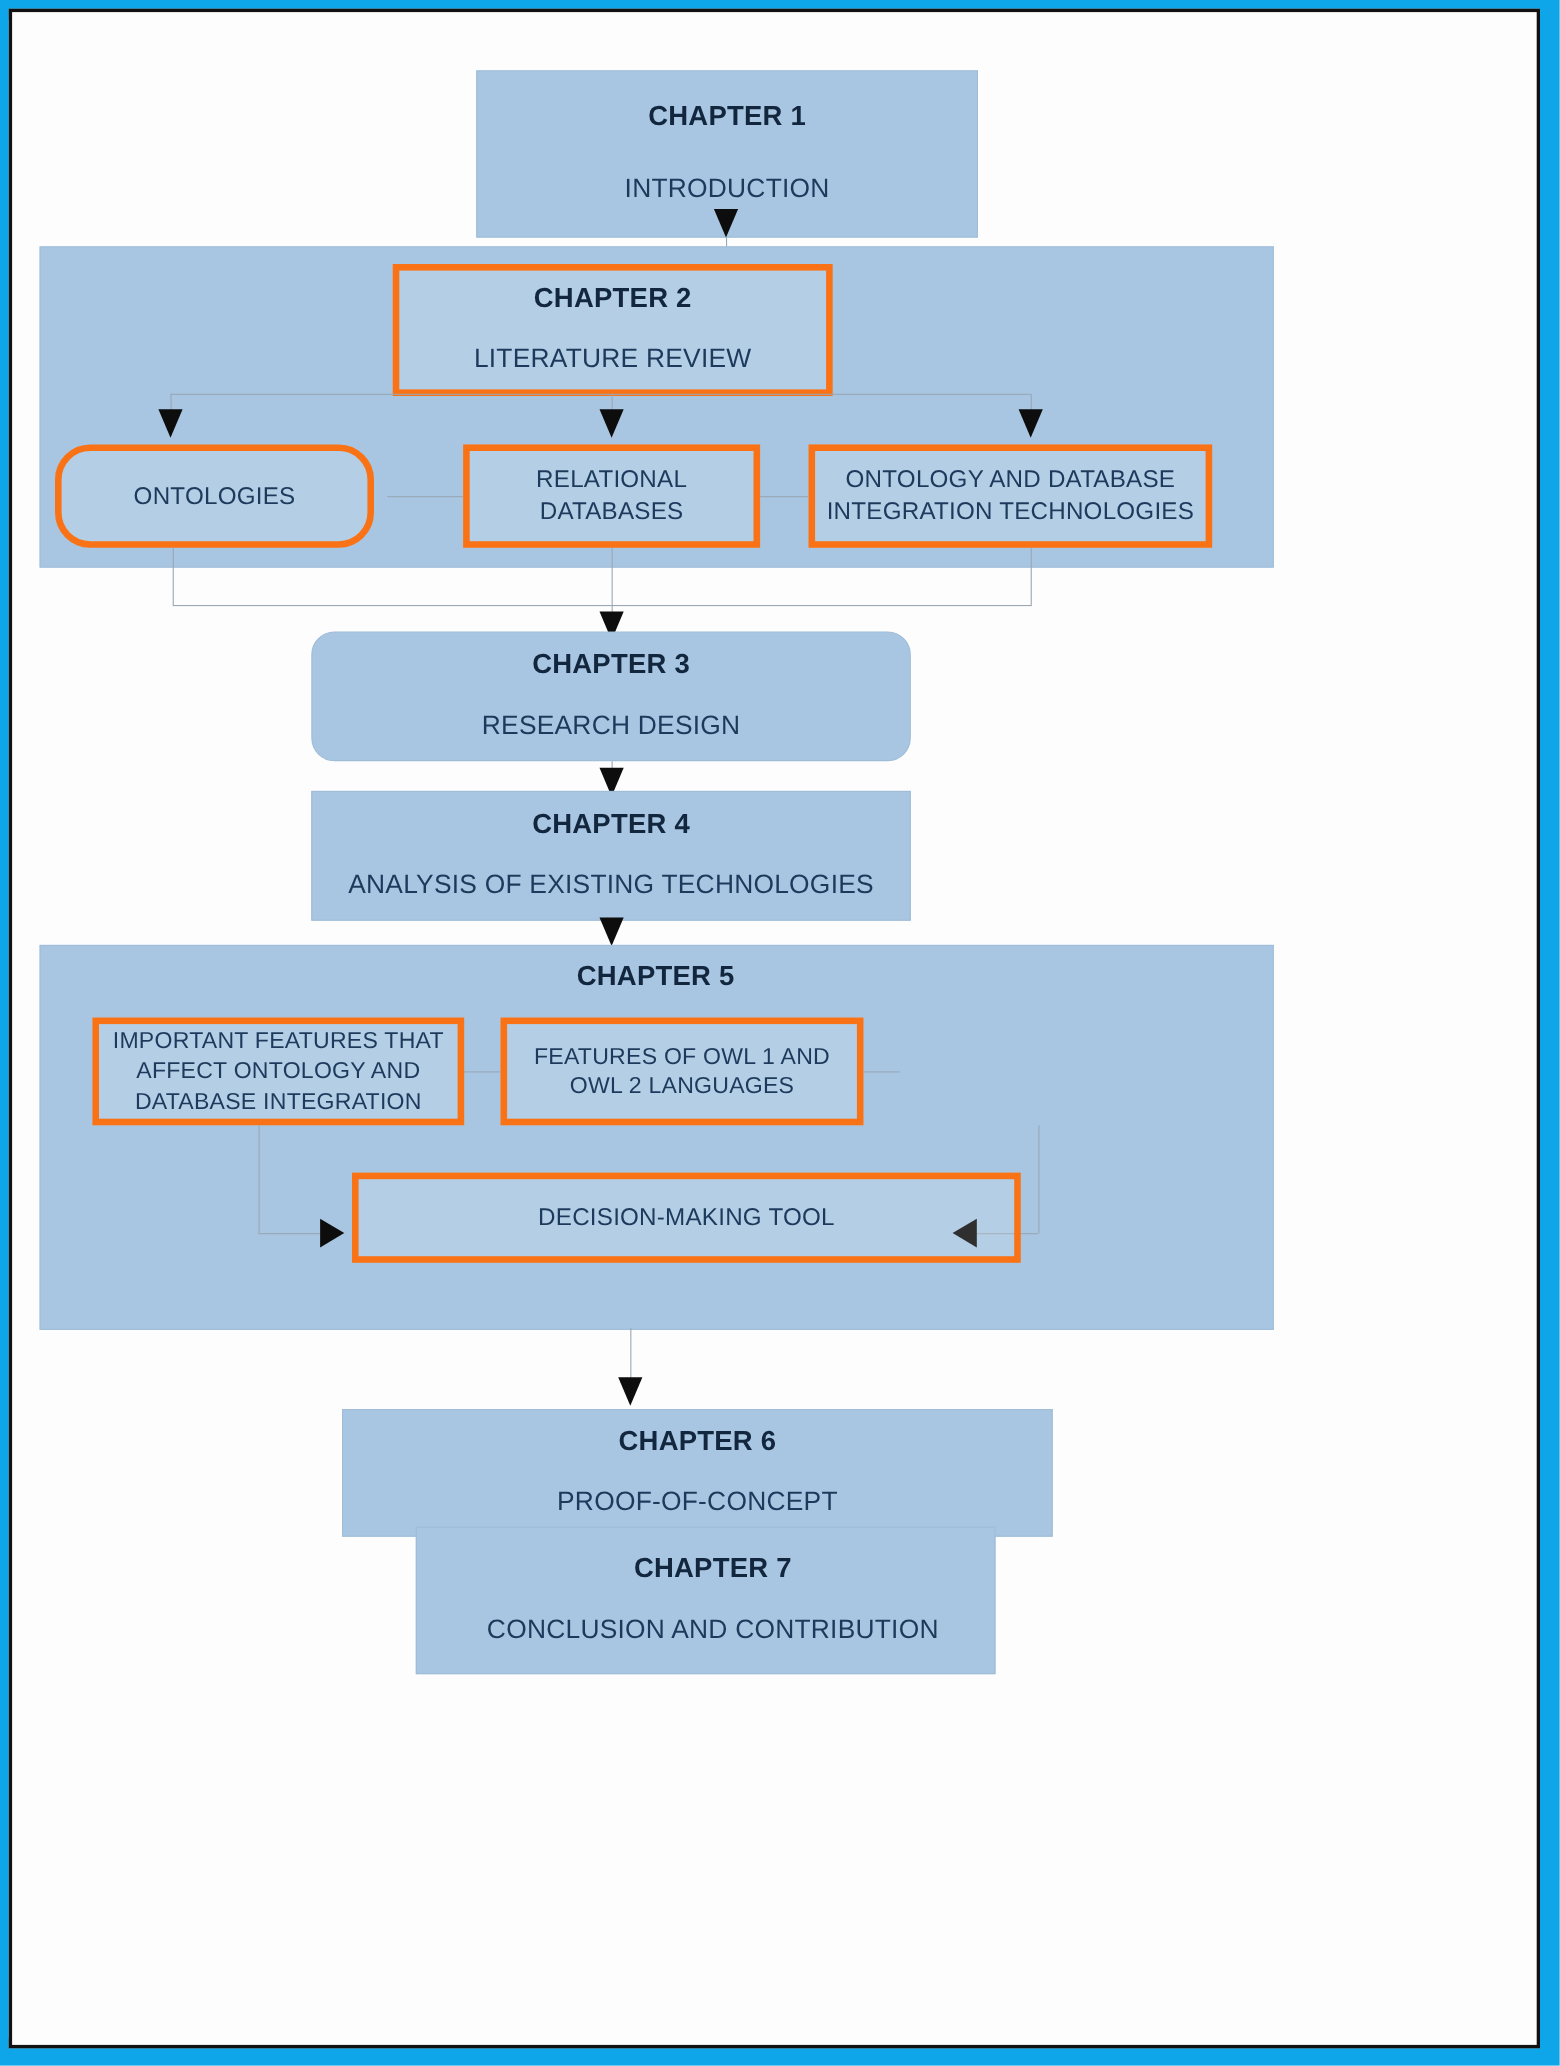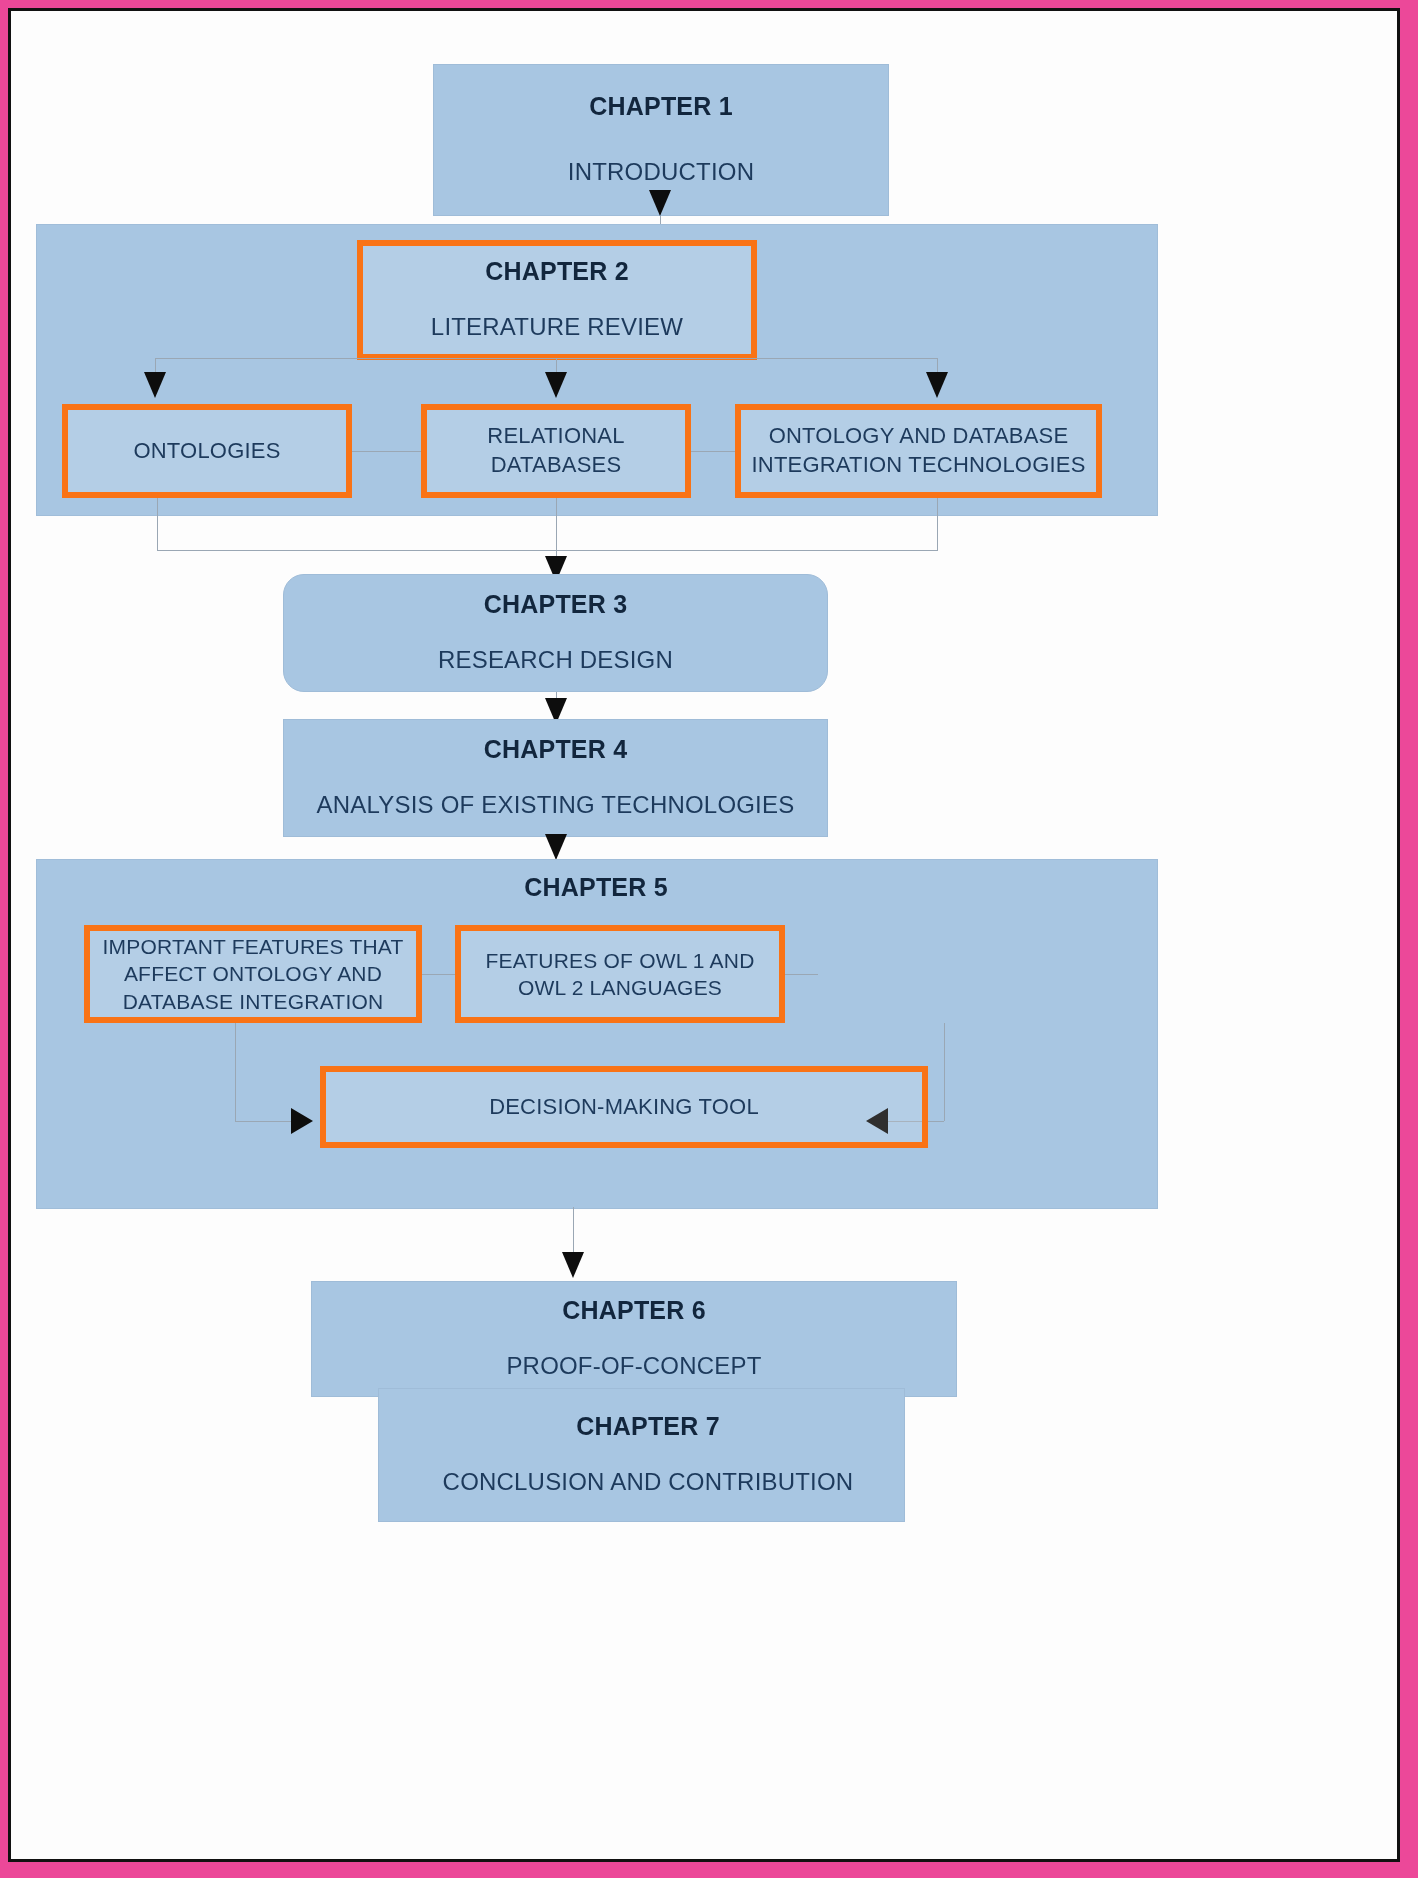--- a/index.html
+++ b/index.html
@@ -8,21 +8,21 @@
     padding: 0;
     background: #ffffff;
   }
   body {
     font-family: "Liberation Sans", sans-serif;
   }
   #canvas {
     position: relative;
     width: 1418px;
     height: 1878px;
-    background: #ec4899;
+    background: #0ea5e9;
     overflow: hidden;
   }
   
   .figure-frame {
     position: absolute;
     left: 8px;
     top: 8px;
     width: 1392px;
     height: 1854px;
     border: 3px solid #111111;
@@ -159,21 +159,21 @@
 
   <div class="hline" style="left:155px; top:358px; width:782px;"></div>
   <div class="vline" style="left:155px; top:358px; height:16px;"></div>
   <div class="vline" style="left:556px; top:358px; height:16px;"></div>
   <div class="vline" style="left:937px; top:358px; height:16px;"></div>
 
   <div class="arrow-down" style="left:144px; top:372px;"></div>
   <div class="arrow-down" style="left:545px; top:372px;"></div>
   <div class="arrow-down" style="left:926px; top:372px;"></div>
 
-  <div class="node sub-box" style="left:62px; top:404px; width:290px; height:94px;">
+  <div class="node sub-box" style="left:50px; top:404px; width:290px; height:94px;border-radius:32px;">
     <div class="label-lines">ONTOLOGIES</div>
   </div>
 
   <div class="node sub-box" style="left:735px; top:404px; width:367px; height:94px;">
     <div class="label-lines">ONTOLOGY AND  DATABASE</div>
     <div class="label-lines">INTEGRATION TECHNOLOGIES</div>
   </div>
 
   <div class="node sub-box" style="left:421px; top:404px; width:270px; height:94px;">
     <div class="label-lines">RELATIONAL</div>

